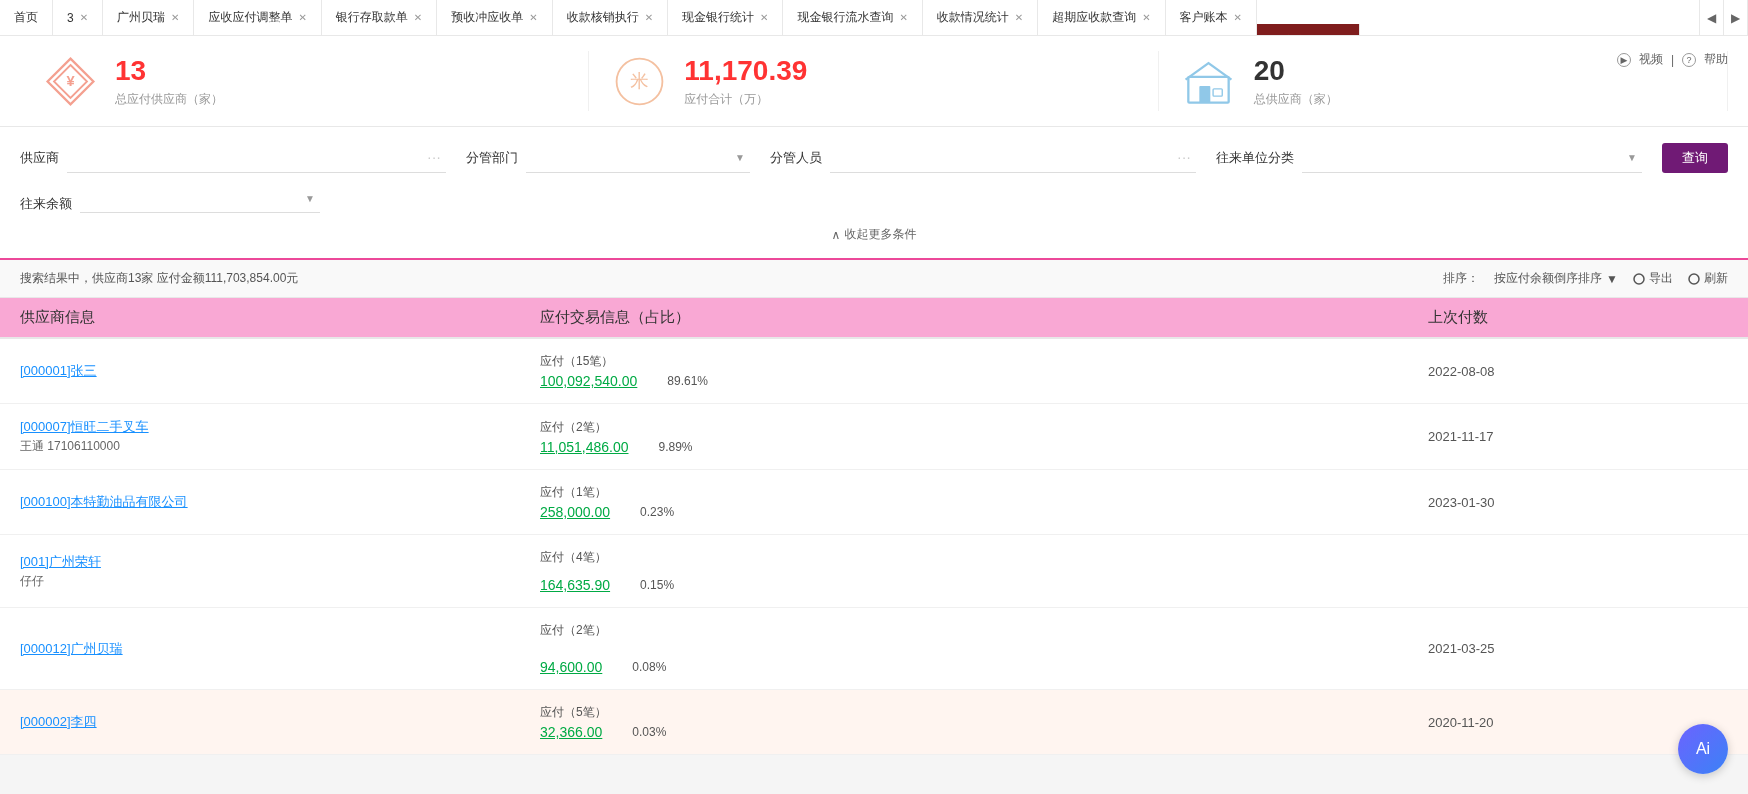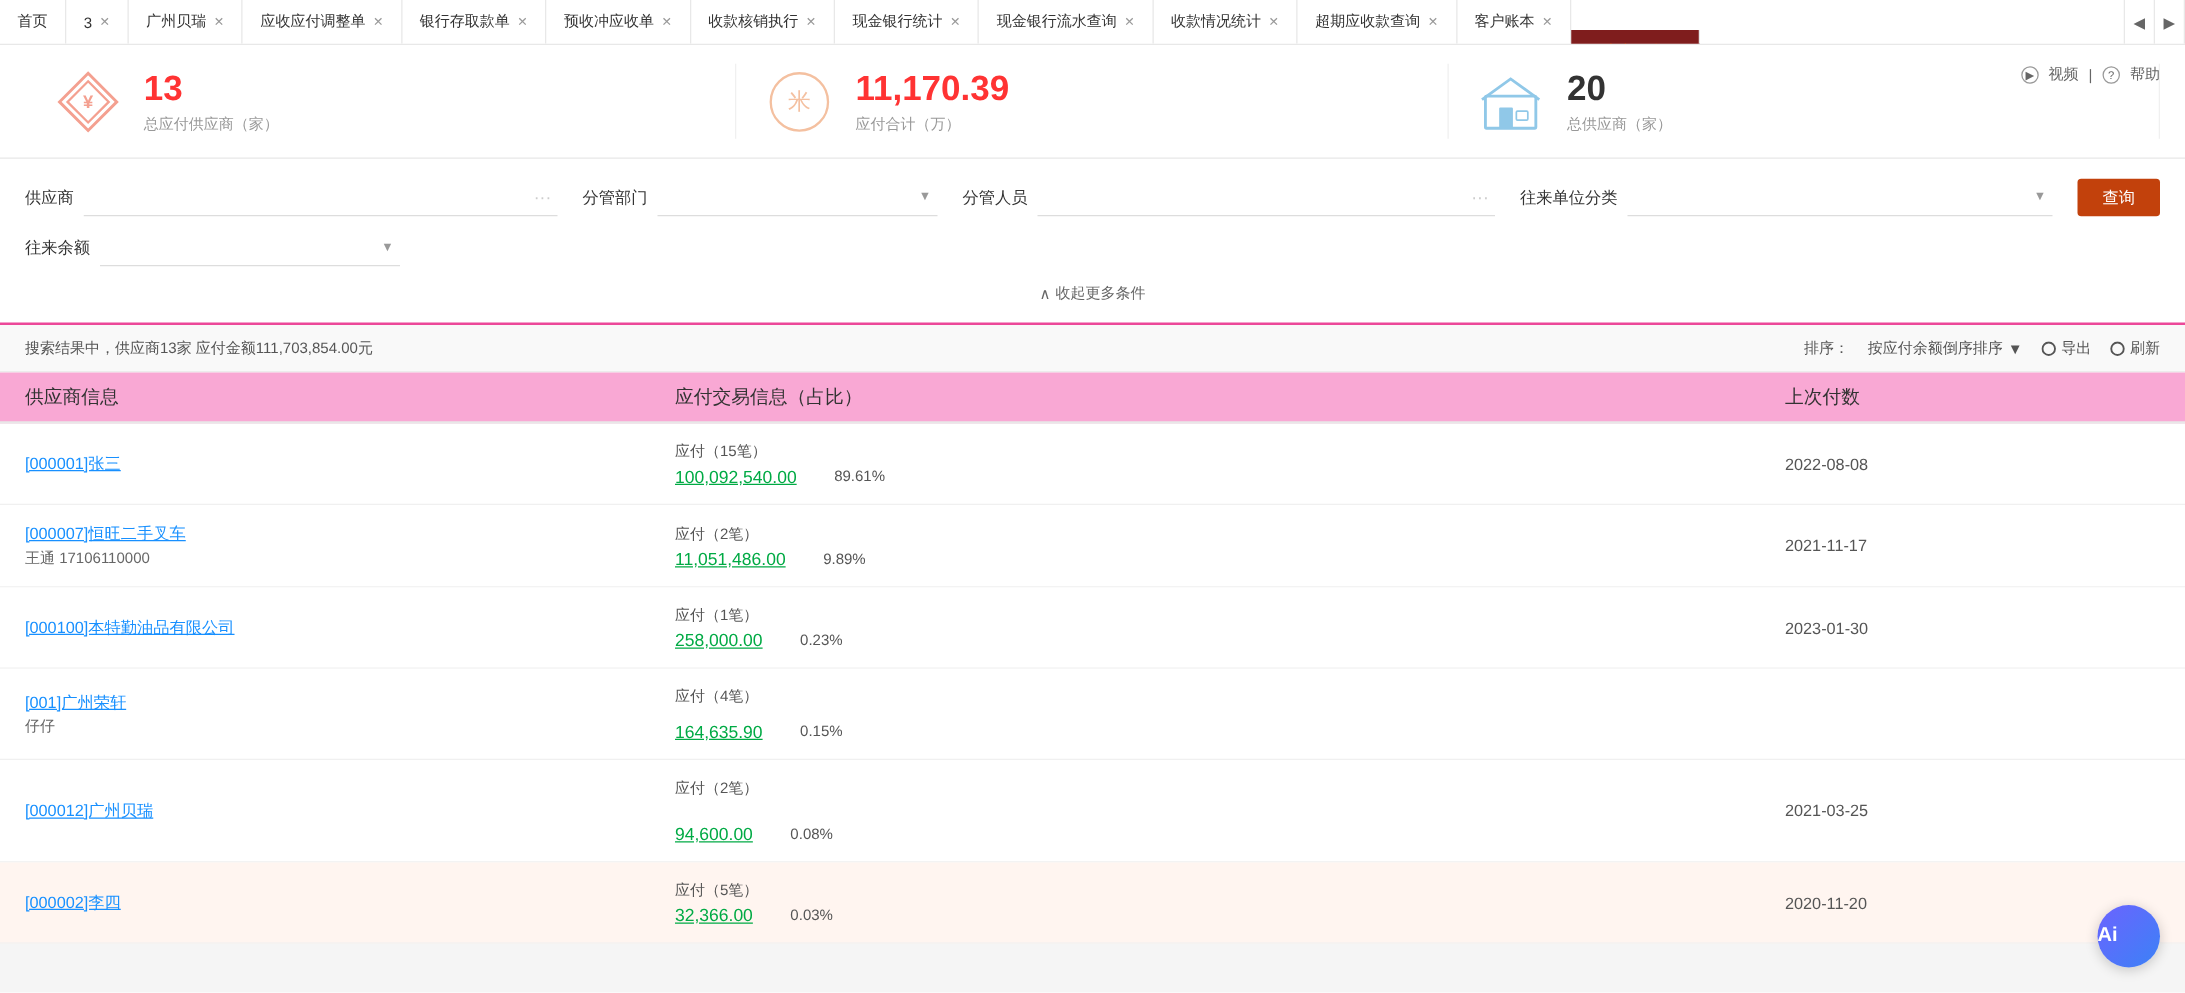--- a/index.html
+++ b/index.html
@@ -158,21 +158,21 @@
       align-items: center;
     }
     .filter-select-wrapper .chevron {
       position: absolute;
       right: 5px;
       color: #999;
       pointer-events: none;
       font-size: 10px;
     }
     .search-btn {
-      background: #c2410c;
+      background: #701a75;
       color: #fff;
       border: none;
       padding: 6px 20px;
       border-radius: 3px;
       cursor: pointer;
       font-size: 13px;
       white-space: nowrap;
     }
     .collapse-btn {
       display: flex;
@@ -422,21 +422,21 @@
         </select>
         <span class="chevron">▼</span>
       </div>
     </div>
 
     <button class="search-btn">查询</button>
   </div>
 
   <div class="filter-row" style="margin-bottom:0;">
 
-    <div class="filter-item" style="max-width:300px;">
+    <div class="filter-item" style="max-width:300px;align-items:flex-end;">
       <span class="filter-label">往来余额</span>
       <div class="filter-select-wrapper">
         <select class="filter-select">
           <option value=""></option>
           <option value="option1">选择...</option>
         </select>
         <span class="chevron">▼</span>
       </div>
     </div>
   </div>
@@ -560,15 +560,15 @@
       <div class="transaction-label">应付（5笔）</div>
       <div style="display:flex; align-items:center; gap:15px; margin-top:3px;">
         <span class="transaction-amount">32,366.00</span>
         <span class="transaction-pct">0.03%</span>
       </div>
     </div>
     <div class="last-payment">2020-11-20</div>
   </div>
 </div>
 
-<div style="position:fixed; bottom:20px; right:20px; background:linear-gradient(135deg, #6c63ff, #3b82f6); color:#fff; border-radius:50%; width:50px; height:50px; display:flex; align-items:center; justify-content:flex-start; font-size:16px; font-weight:bold; cursor:pointer; box-shadow:0 2px 10px rgba(0,0,0,0.2);">
+<div style="position:fixed; bottom:20px; right:20px; background:linear-gradient(135deg, #6c63ff, #3b82f6); color:#fff; border-radius:50%; width:50px; height:50px; display:flex; align-items:center; justify-content:center; font-size:16px; font-weight:normal; cursor:pointer; box-shadow:0 2px 10px rgba(0,0,0,0.2);">
   <span>Ai</span>
 </div>
 
 </body></html>

